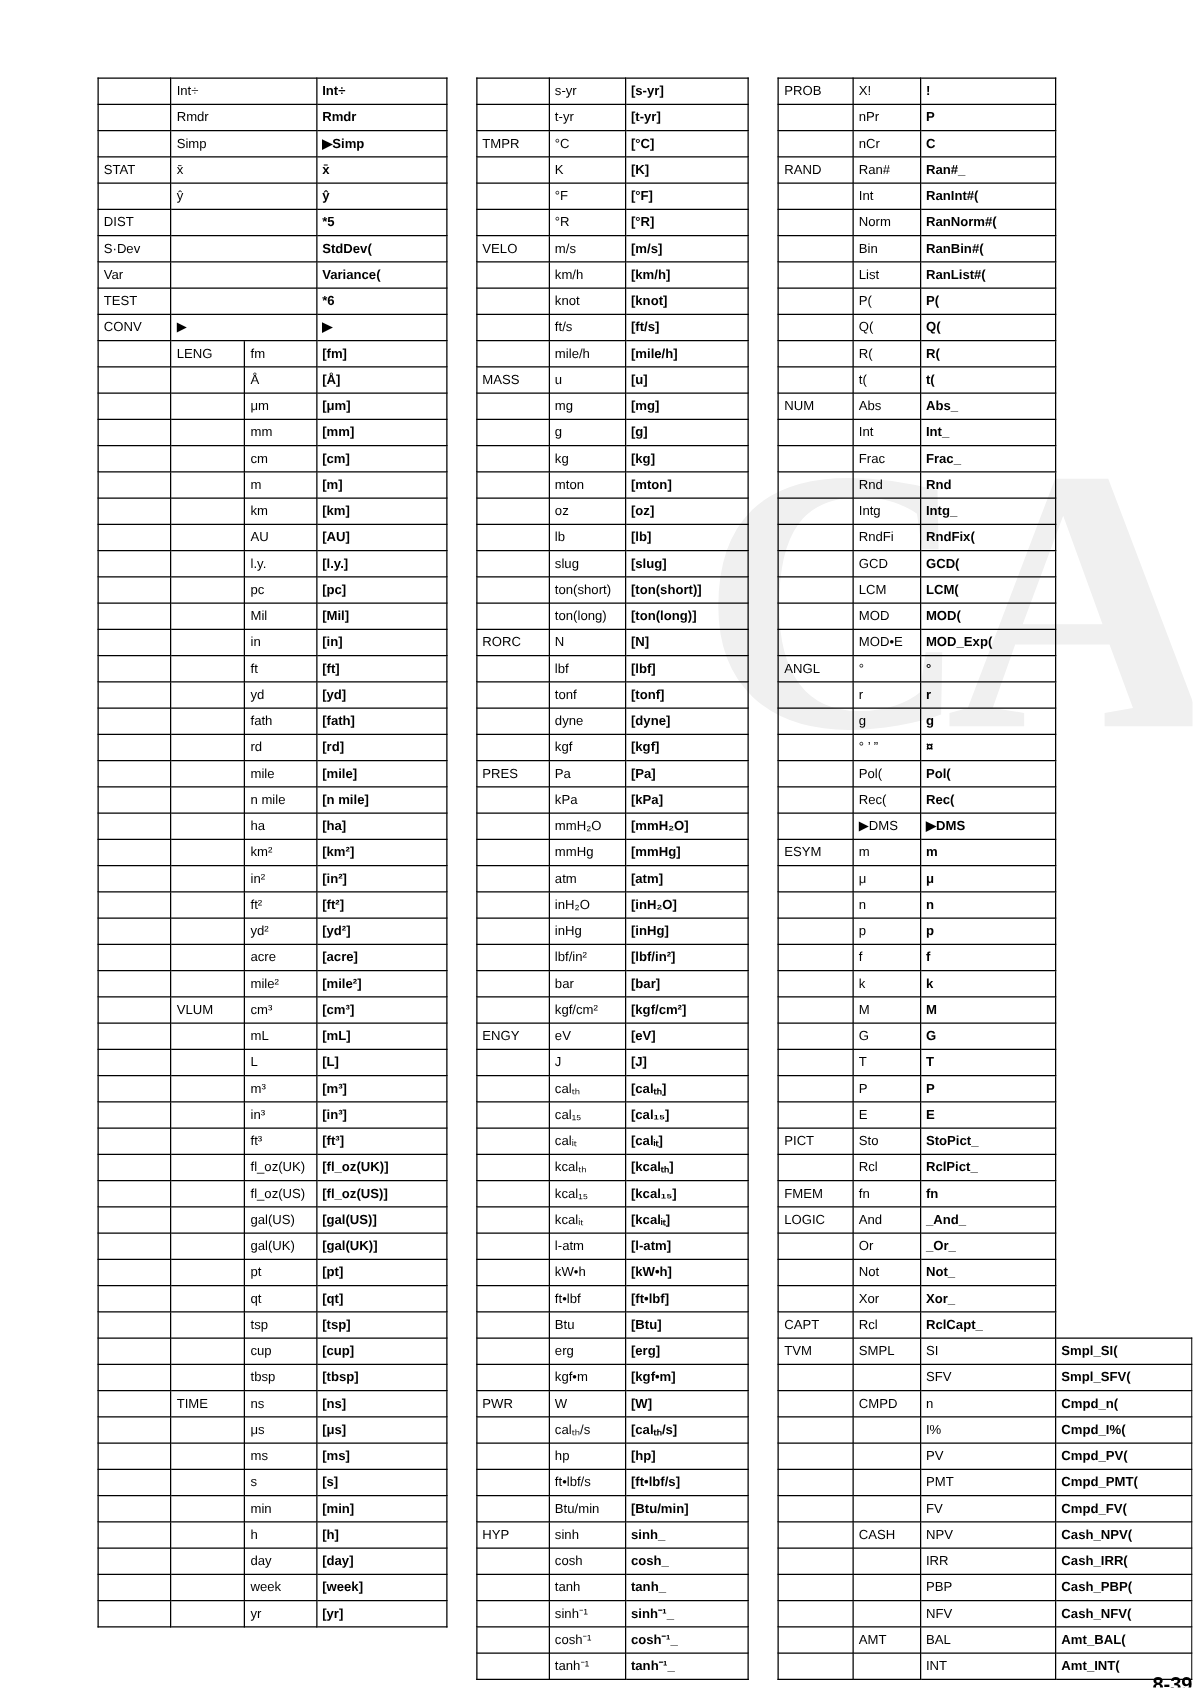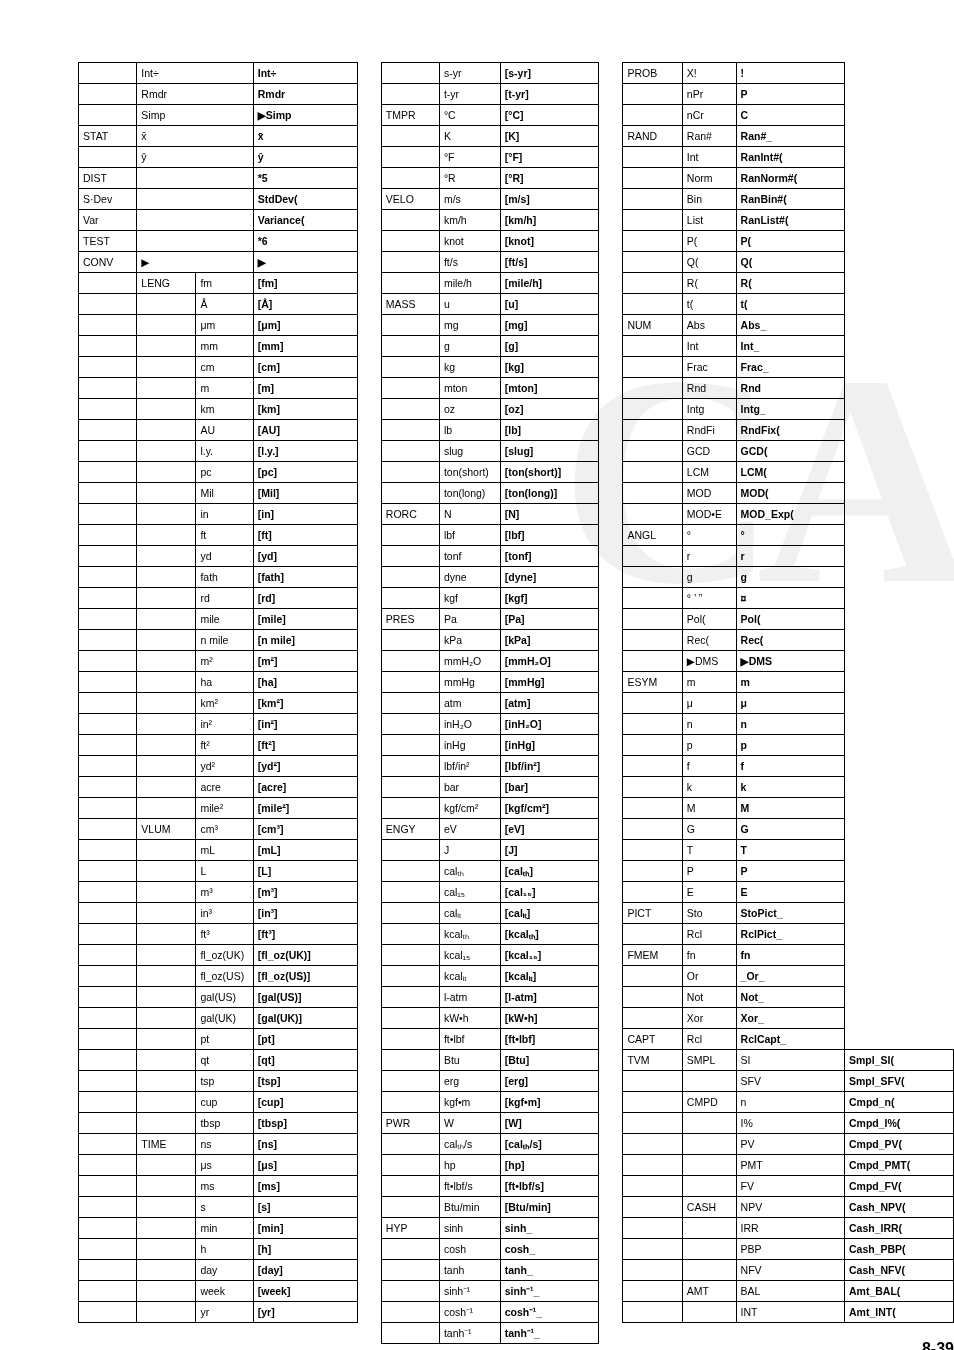--- a/index.html
+++ b/index.html
@@ -225,26 +225,20 @@
           </tr>
           <tr>
             <td class="k0"></td>
             <td class="k1"></td>
             <td class="k2">n mile</td>
             <td class="k3 bold">[n mile]</td>
           </tr>
           <tr>
             <td class="k0"></td>
             <td class="k1"></td>
-            <td class="k2">m²</td>
-            <td class="k3 bold">[m²]</td>
-          </tr>
-          <tr>
-            <td class="k0"></td>
-            <td class="k1"></td>
             <td class="k2">ha</td>
             <td class="k3 bold">[ha]</td>
           </tr>
           <tr>
             <td class="k0"></td>
             <td class="k1"></td>
             <td class="k2">km²</td>
             <td class="k3 bold">[km²]</td>
           </tr>
           <tr>
@@ -941,20 +935,25 @@
           </tr>
           <tr>
             <td class="k1"></td>
             <td class="k2">Rcl</td>
             <td class="k3 bold">RclPict_</td>
           </tr>
           <tr>
             <td class="k1">FMEM</td>
             <td class="k2">fn</td>
             <td class="k3 bold">fn</td>
+          </tr>
+          <tr>
+            <td class="k1">LOGIC</td>
+            <td class="k2">And</td>
+            <td class="k3 bold">_And_</td>
           </tr>
           <tr>
             <td class="k1"></td>
             <td class="k2">Or</td>
             <td class="k3 bold">_Or_</td>
           </tr>
           <tr>
             <td class="k1"></td>
             <td class="k2">Not</td>
             <td class="k3 bold">Not_</td>

